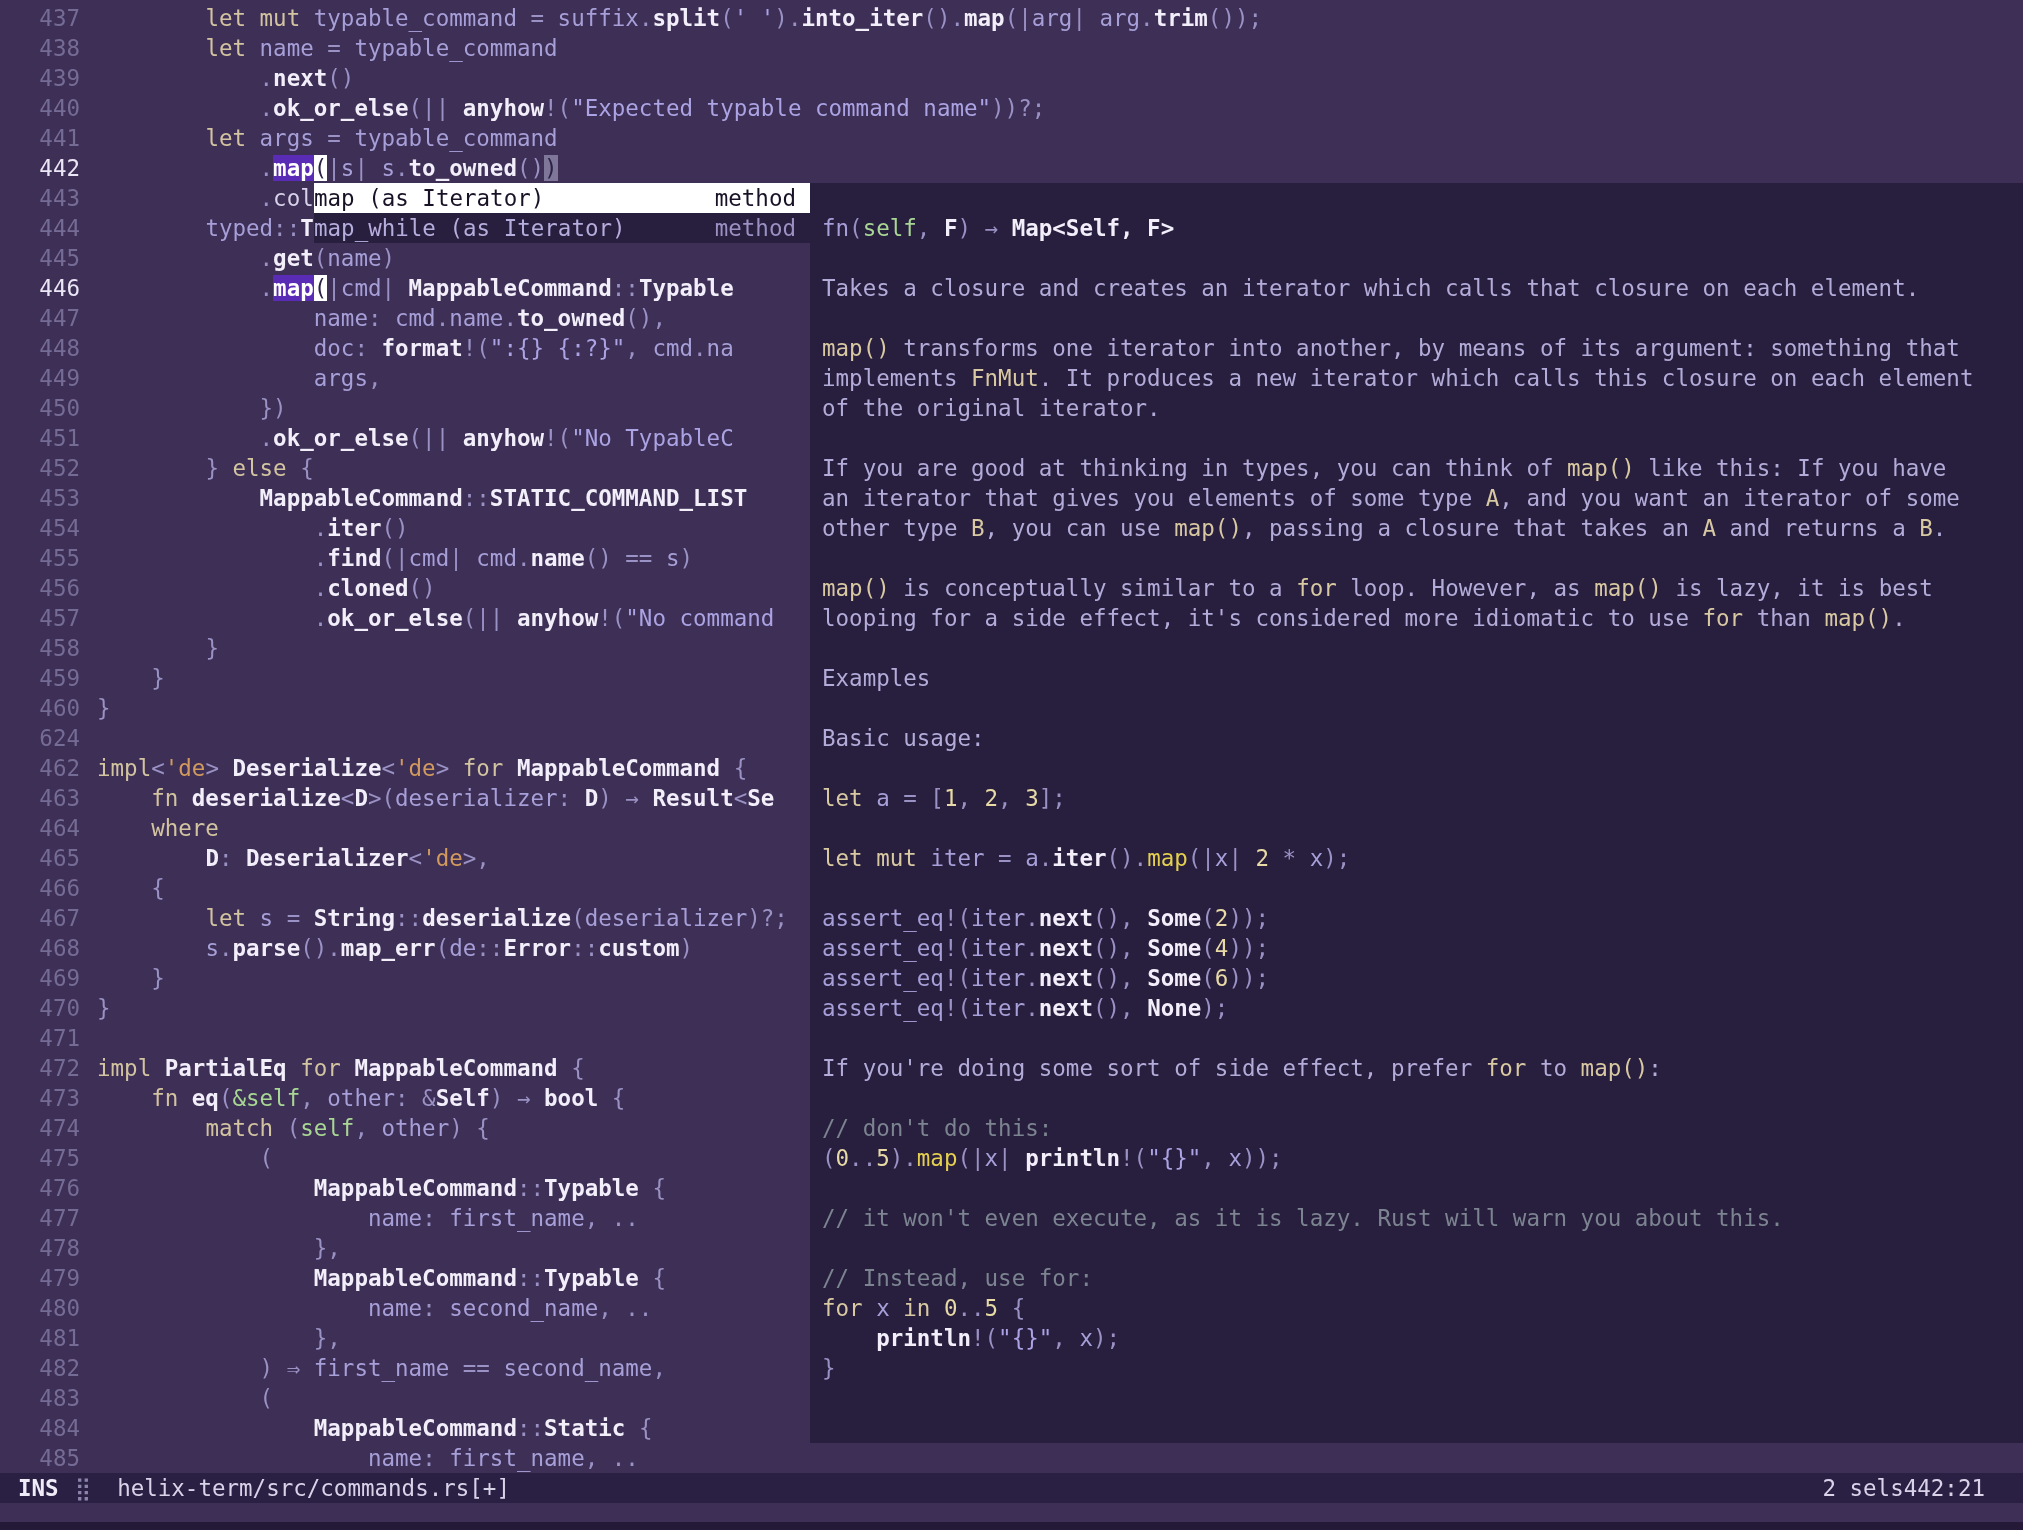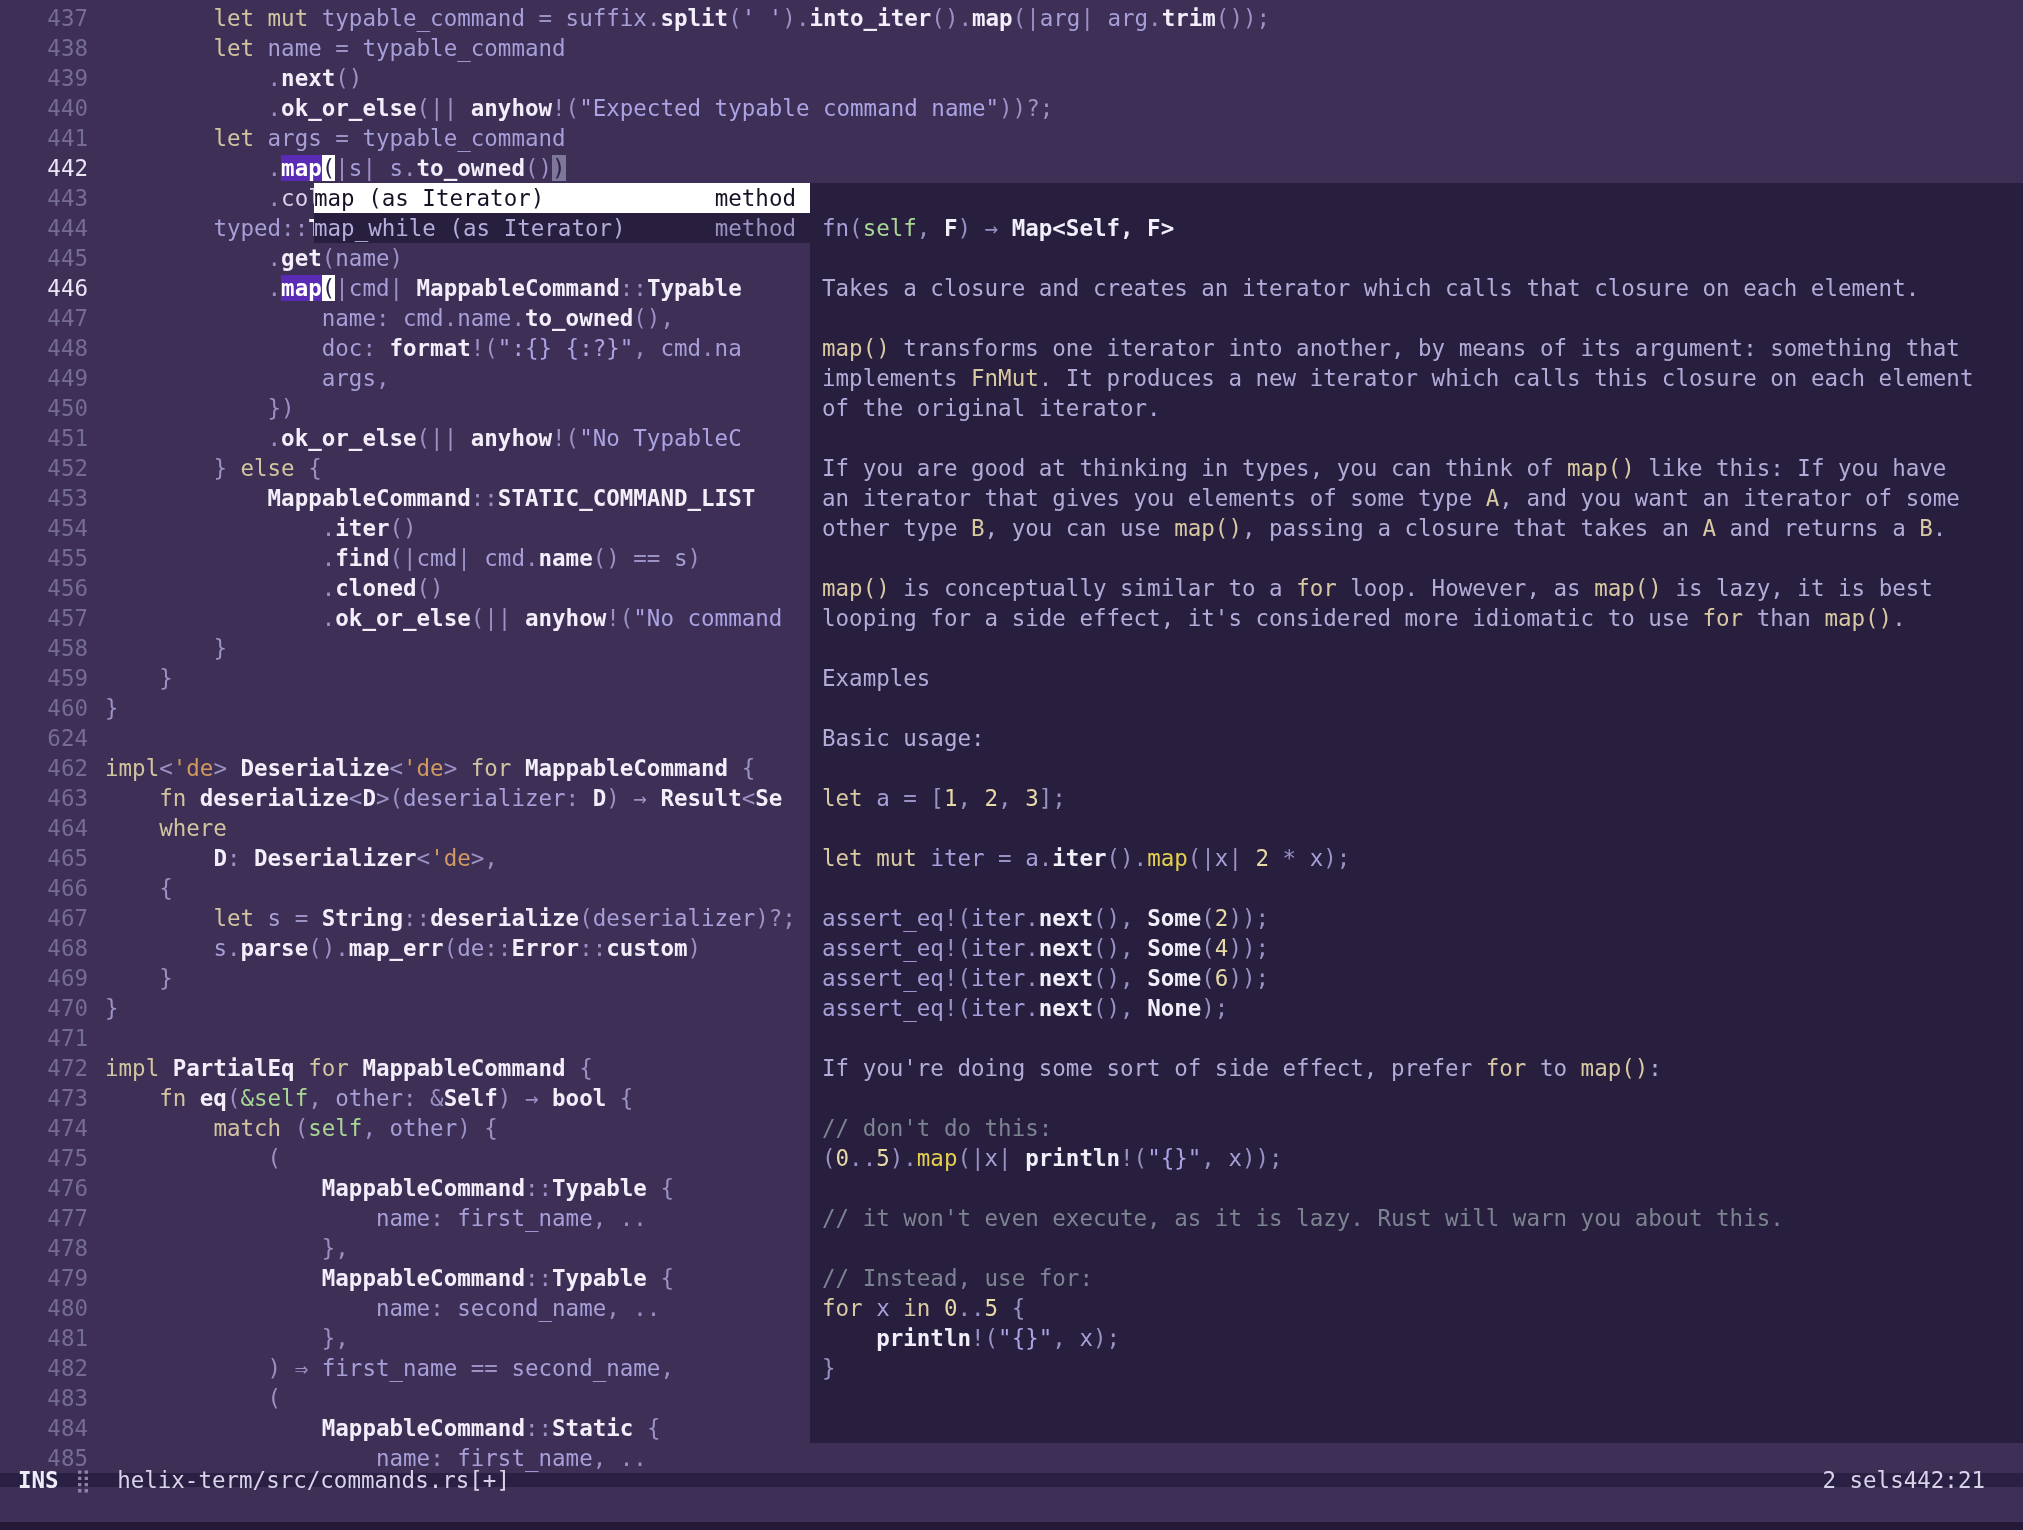--- a/index.html
+++ b/index.html
@@ -1,19 +1,19 @@
 <!DOCTYPE html>
 <html><head>
 <meta charset="utf-8">
 <style>
   html,body{margin:0;padding:0;background:#241a38;}
   #app{position:relative;width:2023px;height:1530px;background:#3d2f55;overflow:hidden;
        font-family:"DejaVu Sans Mono","Liberation Mono",monospace;font-size:22.5px;line-height:30px;color:#d8d2ea;}
   .code-area{position:absolute;top:3px;left:0;width:2023px;}
-  .row{display:flex;height:30px;white-space:pre;padding-left:8px;}
+  .row{display:flex;height:30px;white-space:pre;}
   .ln{flex:0 0 97px;width:97px;text-align:right;padding-right:17px;box-sizing:border-box;color:#756c96;}
   .ln.active{color:#eae6f5;}
   .code{white-space:pre;}
   
   .k{color:#d3c4a1;}      
   .v{color:#a79fd8;}      
   .f{color:#f2eefa;font-weight:bold;} 
   .p{color:#9a91c4;}      
   .s{color:#aba3e3;}      
   .g{color:#a8d694;}      
@@ -38,21 +38,21 @@
   .dk{color:#d8c9a2;}     
   .dm{color:#7b8490;}     
   .dw{color:#f2eefa;font-weight:bold;} 
   .dv{color:#a79fd8;}     
   .dp{color:#9a91c4;}     
   .dn{color:#e8daa6;}     
   .dy{color:#e4d04e;}     
   .ds{color:#aba3e3;}     
   .dg{color:#a8d694;}     
   
-  .statusline{position:absolute;left:0;top:1473px;width:2023px;height:14px;background:#2a2043;
+  .statusline{position:absolute;left:0;top:1473px;width:2023px;height:30px;background:#2a2043;
               display:flex;align-items:center;box-sizing:border-box;padding:0 38px 0 18px;}
   .mode{font-weight:bold;color:#efecf7;}
   .spinner{color:#8d84ae;margin-left:16px;}
   .file{margin-left:26px;color:#d9d3ea;}
   .sl-right{margin-left:auto;display:flex;color:#d9d3ea;}
   .bottom-strip{position:absolute;left:0;top:1522px;width:2023px;height:8px;background:#241a38;}
 </style>
 </head>
 <body>
 

